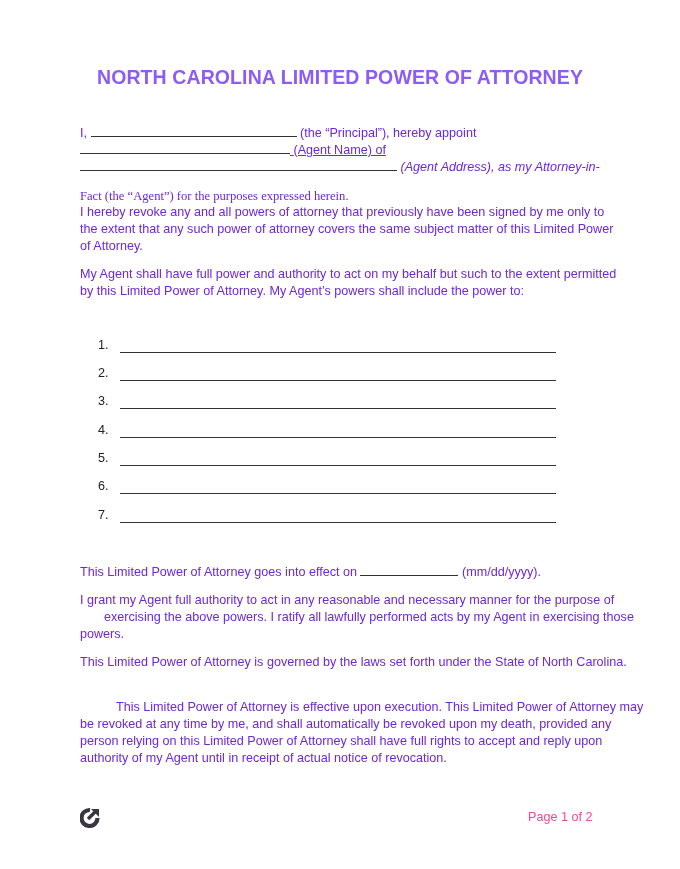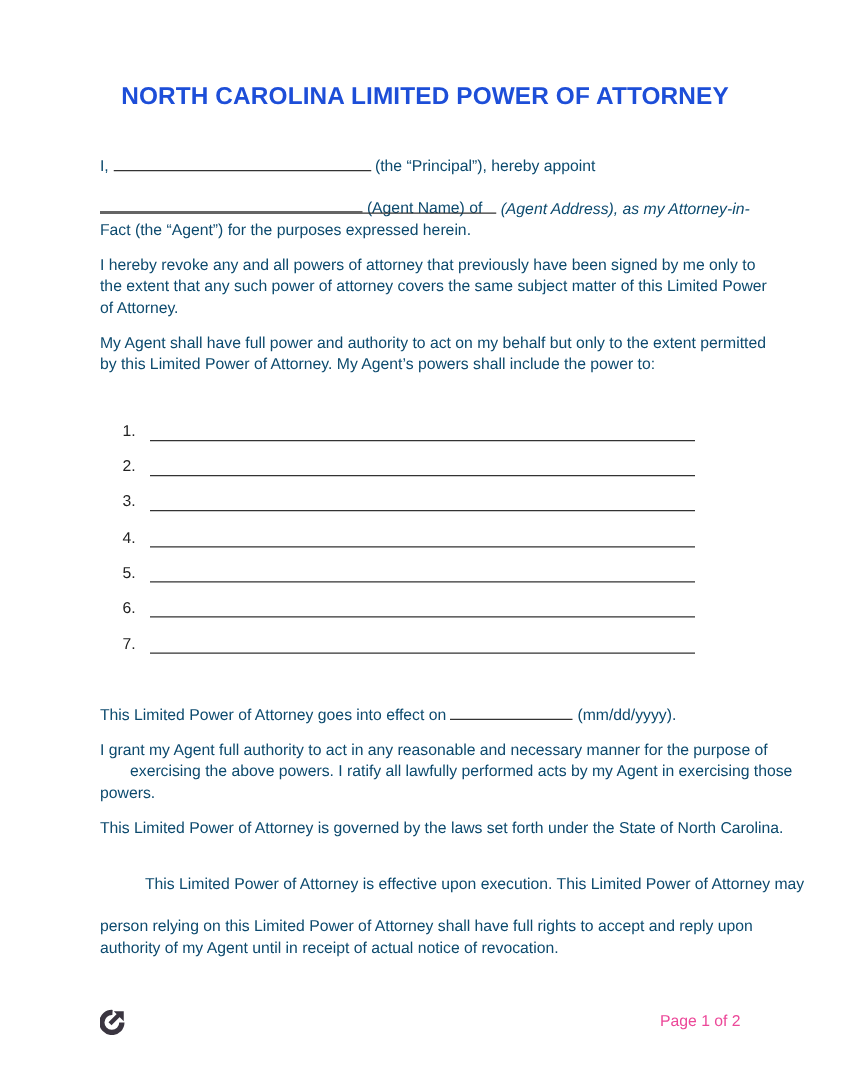--- a/index.html
+++ b/index.html
@@ -21,29 +21,29 @@
       width: 680px; height: 869px;
     }
     .title {
       position: absolute;
       left: 0; width: 680px;
       top: 66px;
       text-align: center;
       font-weight: bold;
       font-size: 19.5px;
       letter-spacing: 0.1px;
-      color: #1d4ed8;
+      color: #8b5cf6;
     }
     .p {
       position: absolute;
       left: 80px;
       width: 530px;
       font-size: 12.6px;
       line-height: 17px;
-      color: #0c4a6e;
+      color: #6d28d9;
       white-space: nowrap;
     }
     .blank {
       display: inline-block;
       border-bottom: 1px solid #333;
       height: 11px;
       vertical-align: baseline;
     }
     .numlist {
       position: absolute;
@@ -91,35 +91,35 @@
 
 <div class="page">
 
   <div class="title">NORTH CAROLINA LIMITED POWER OF ATTORNEY</div>
 
   <div class="p" style="top:125px;">
     <span>I,</span>
     <span class="blank" style="width:206px;"></span>
     <span>(the “Principal”), hereby appoint</span>
   </div>
-  <div class="p" style="top:158px;">
+  <div class="p" style="top:142px;text-decoration:underline;">
     <span class="blank" style="width:210px;"></span>
     <span>(Agent Name) of</span>
   </div>
   <div class="p" style="top:159px;font-style:italic;">
     <span class="blank" style="width:317px;"></span>
     <span>(Agent Address), as my Attorney-in-</span>
   </div>
-  <div class="p" style="top:176px;">Fact (the “Agent”) for the purposes expressed herein.</div>
+  <div class="p" style="top:188px;font-family:Liberation Serif, serif;">Fact (the “Agent”) for the purposes expressed herein.</div>
 
   <div class="p" style="top:204px;">I hereby revoke any and all powers of attorney that previously have been signed by me only to</div>
   <div class="p" style="top:221px;">the extent that any such power of attorney covers the same subject matter of this Limited Power</div>
   <div class="p" style="top:238px;">of Attorney.</div>
 
-  <div class="p" style="top:266px;">My Agent shall have full power and authority to act on my behalf but only to the extent permitted</div>
+  <div class="p" style="top:266px;">My Agent shall have full power and authority to act on my behalf but such to the extent permitted</div>
   <div class="p" style="top:283px;">by this Limited Power of Attorney. My Agent’s powers shall include the power to:</div>
 
   <div class="numlist" style="top:338px;">
     <div class="num-row" style="top:0px;">
       <span class="num-label">1.</span>
       <span class="num-line"></span>
     </div>
     <div class="num-row" style="top:28px;">
       <span class="num-label">2.</span>
       <span class="num-line"></span>
@@ -152,20 +152,21 @@
     <span>(mm/dd/yyyy).</span>
   </div>
 
   <div class="p" style="top:592px;text-align:center;">I grant my Agent full authority to act in any reasonable and necessary manner for the purpose of</div>
   <div class="p" style="top:609px;margin-left:24px;">exercising the above powers. I ratify all lawfully performed acts by my Agent in exercising those</div>
   <div class="p" style="top:626px;">powers.</div>
 
   <div class="p" style="top:654px;">This Limited Power of Attorney is governed by the laws set forth under the State of North Carolina.</div>
 
   <div class="p" style="top:699px;margin-left:36px;">This Limited Power of Attorney is effective upon execution. This Limited Power of Attorney may</div>
+  <div class="p" style="top:716px;">be revoked at any time by me, and shall automatically be revoked upon my death, provided any</div>
   <div class="p" style="top:733px;">person relying on this Limited Power of Attorney shall have full rights to accept and reply upon</div>
   <div class="p" style="top:750px;">authority of my Agent until in receipt of actual notice of revocation.</div>
 
   <div class="footer-logo">
     <svg width="20" height="22" viewBox="0 0 20 22">
       <path d="M10 4 A8 8 0 1 0 17.5 12" fill="none" stroke="#3a3540" stroke-width="4.2" stroke-linecap="butt"></path>
       <path d="M8 13 L15 6" stroke="#3a3540" stroke-width="3.4" fill="none"></path>
       <path d="M11 3 L19 3 L19 11 Z" fill="#3a3540"></path>
     </svg>
   </div>

